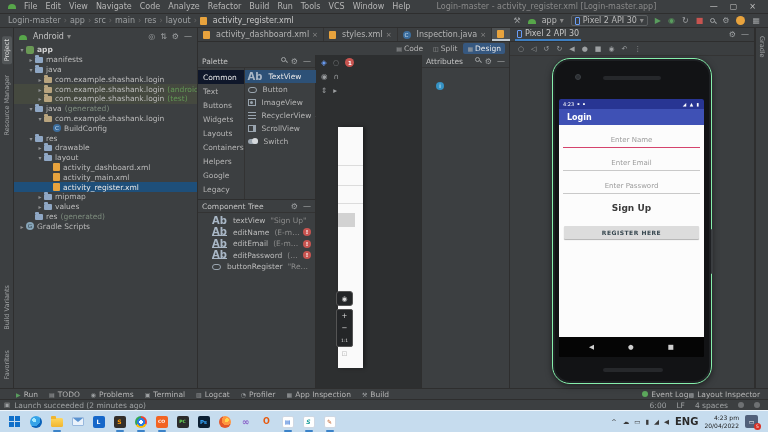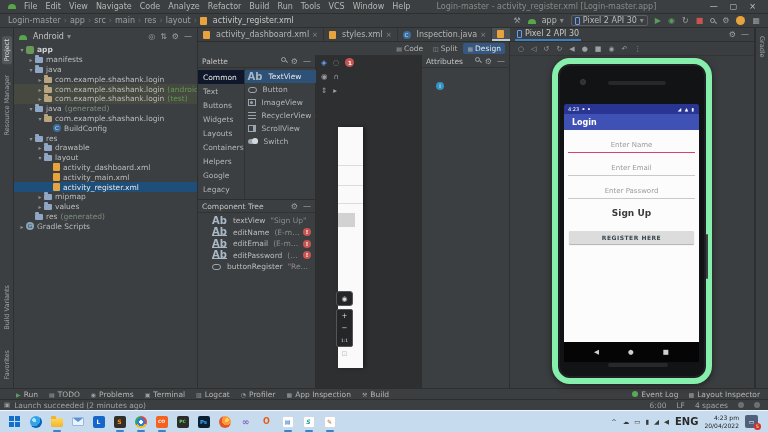--- a/index.html
+++ b/index.html
@@ -118,21 +118,21 @@
   .info-dot{width:8px;height:8px;border-radius:50%;background:#3592c4;color:#fff;font-size:5.5px;display:flex;
             align-items:center;justify-content:center;margin:14px 0 0 14px}
   
   #emulator-panel{width:245px;flex:none;position:relative;background:#3b3e40;border-right:1px solid #2e2e2e}
   #emu-head{height:14px;display:flex;align-items:center;padding:0 5px;font-size:8px;border-bottom:1px solid #2e2e2e}
   #emu-tab{display:flex;align-items:center;gap:3px;height:100%;border-bottom:2px solid #3e7fc1;color:#c7c7c7;padding:0 2px}
   .ph-ico{width:5px;height:8px;border:1px solid #6a9df5;border-radius:1px}
   #emu-head .head-ico{margin-left:auto}
   #emu-toolbar{height:14px;display:flex;align-items:center;gap:7px;padding-left:8px;font-size:7px;color:#9da0a2;border-bottom:1px solid #343434}
   
-  #phone{position:absolute;left:42px;top:30px;width:160px;height:326px;background:#121315;border:6px solid #86efac;
+  #phone{position:absolute;left:42px;top:30px;width:160px;height:326px;background:#121315;border:1px solid #86efac;
          border-radius:18px;box-shadow:inset 0 0 0 2px #1e2023,0 2px 6px rgba(0,0,0,.5)}
   .cam{position:absolute;left:22px;top:15px;width:6px;height:6px;border-radius:50%;background:#2c2f33;border:1px solid #3c4044}
   .spk{position:absolute;left:50px;top:17px;width:58px;height:4px;border-radius:2px;background:#26282b}
   .spk.bottom{left:50px;top:auto;bottom:11px;width:60px}
   .side-btn{position:absolute;right:-2px;top:170px;width:2px;height:45px;background:#3a3d40;border-radius:1px}
   #screen{position:absolute;left:6px;right:7px;top:40px;height:258px;background:#000;border-radius:2px;overflow:hidden;display:flex;flex-direction:column}
   #p-status{height:10px;background:#283593;display:flex;align-items:center;padding:0 4px;color:#fff;font-size:5px}
   .p-st-ico{font-size:3.5px;margin-left:3px;letter-spacing:1px}
   .p-st-right{margin-left:auto;font-size:4.5px;letter-spacing:1px}
   #p-appbar{height:16px;background:#3f51b5;color:#fff;font-size:8px;font-weight:bold;display:flex;align-items:center;padding-left:8px}
@@ -143,21 +143,21 @@
   .p-field.focused{border-bottom:1px solid #d5446d}
   #p-button{margin:13px 5px 0;height:13px;background:#dcdcdc;border-radius:1px;box-shadow:0 1px 1px rgba(0,0,0,.3);
             display:flex;align-items:center;justify-content:center;font-size:6px;font-weight:bold;color:#37474f;letter-spacing:.5px}
   #p-nav{height:20px;background:#050505;display:flex;align-items:center;justify-content:space-between;padding:0 30px;color:#cfcfcf}
   #p-nav .nv{font-size:6.5px}
   
   #toolwindow-bar{height:11px;border-top:1px solid #2e2e2e;display:flex;align-items:center;gap:11px;padding:0 8px 0 16px;font-size:7.5px}
   .twi{display:flex;align-items:center;gap:3px;color:#b4b4b4}
   .twi .g{font-size:6px;color:#9da0a2}
   .twi .g.green{color:#599c5e}
-  #tw-right{margin-left:auto;display:flex;gap:10px}
+  #tw-right{margin-left:auto;display:flex;}
   .dot-green{width:6px;height:6px;border-radius:50%;background:#5ca85c}
   #status-bar{height:11px;border-top:1px solid #2e2e2e;display:flex;align-items:center;font-size:7.5px;color:#9da0a2;padding:0 8px 0 4px}
   #sb-msg{display:flex;align-items:center;gap:4px}
   #sb-right{margin-left:auto;display:flex;align-items:center;gap:10px}
   .sb-dot{width:6px;height:6px;border-radius:50%;background:#6e7173}
   
   #taskbar{height:22px;background:#c6dcee;border-top:1px solid #eef5fb;display:flex;align-items:center;padding:0 6px;gap:4px}
   .tb{width:17px;height:20px;position:relative;display:flex;align-items:center;justify-content:center;flex:none}
   .tb.active::after{content:"";position:absolute;bottom:0;left:5px;width:8px;height:2px;border-radius:1px;background:#3b83c9}
   .bx{width:12px;height:12px;border-radius:2px;display:flex;align-items:center;justify-content:center;font-size:6px;font-weight:bold}

